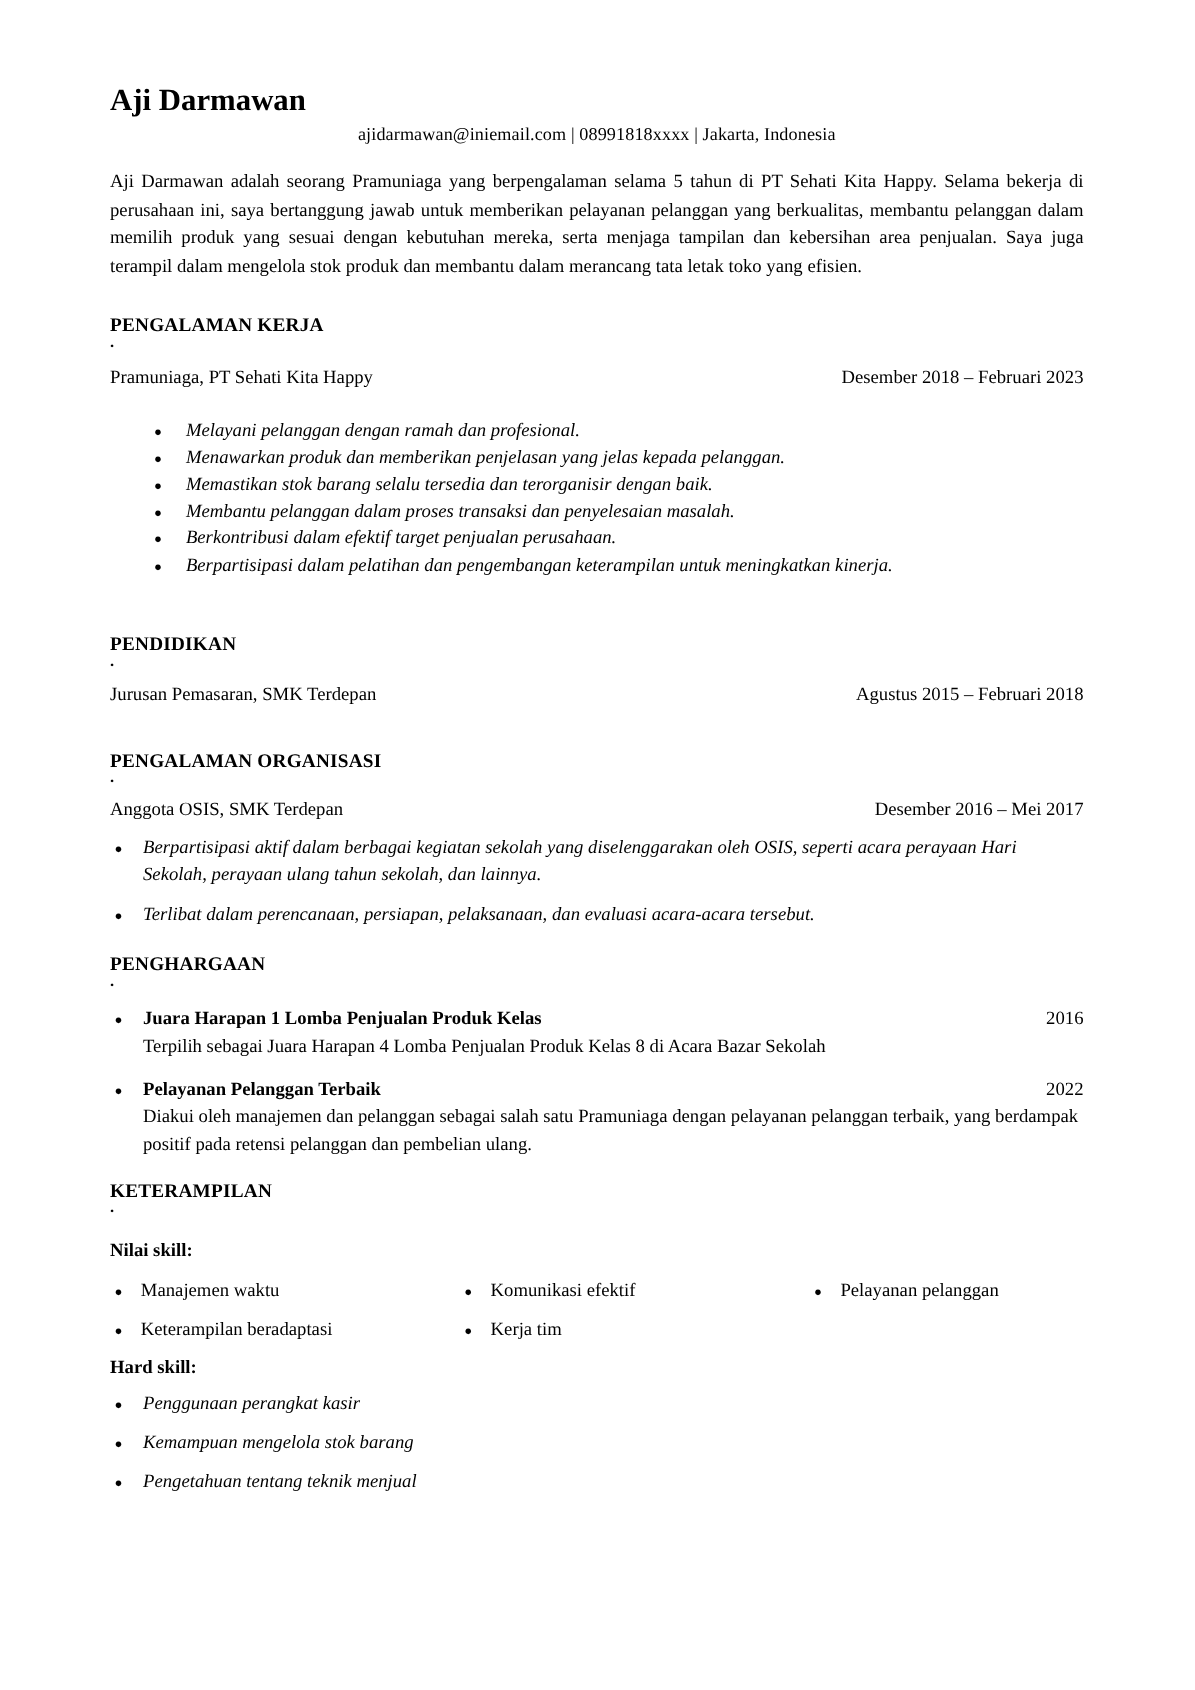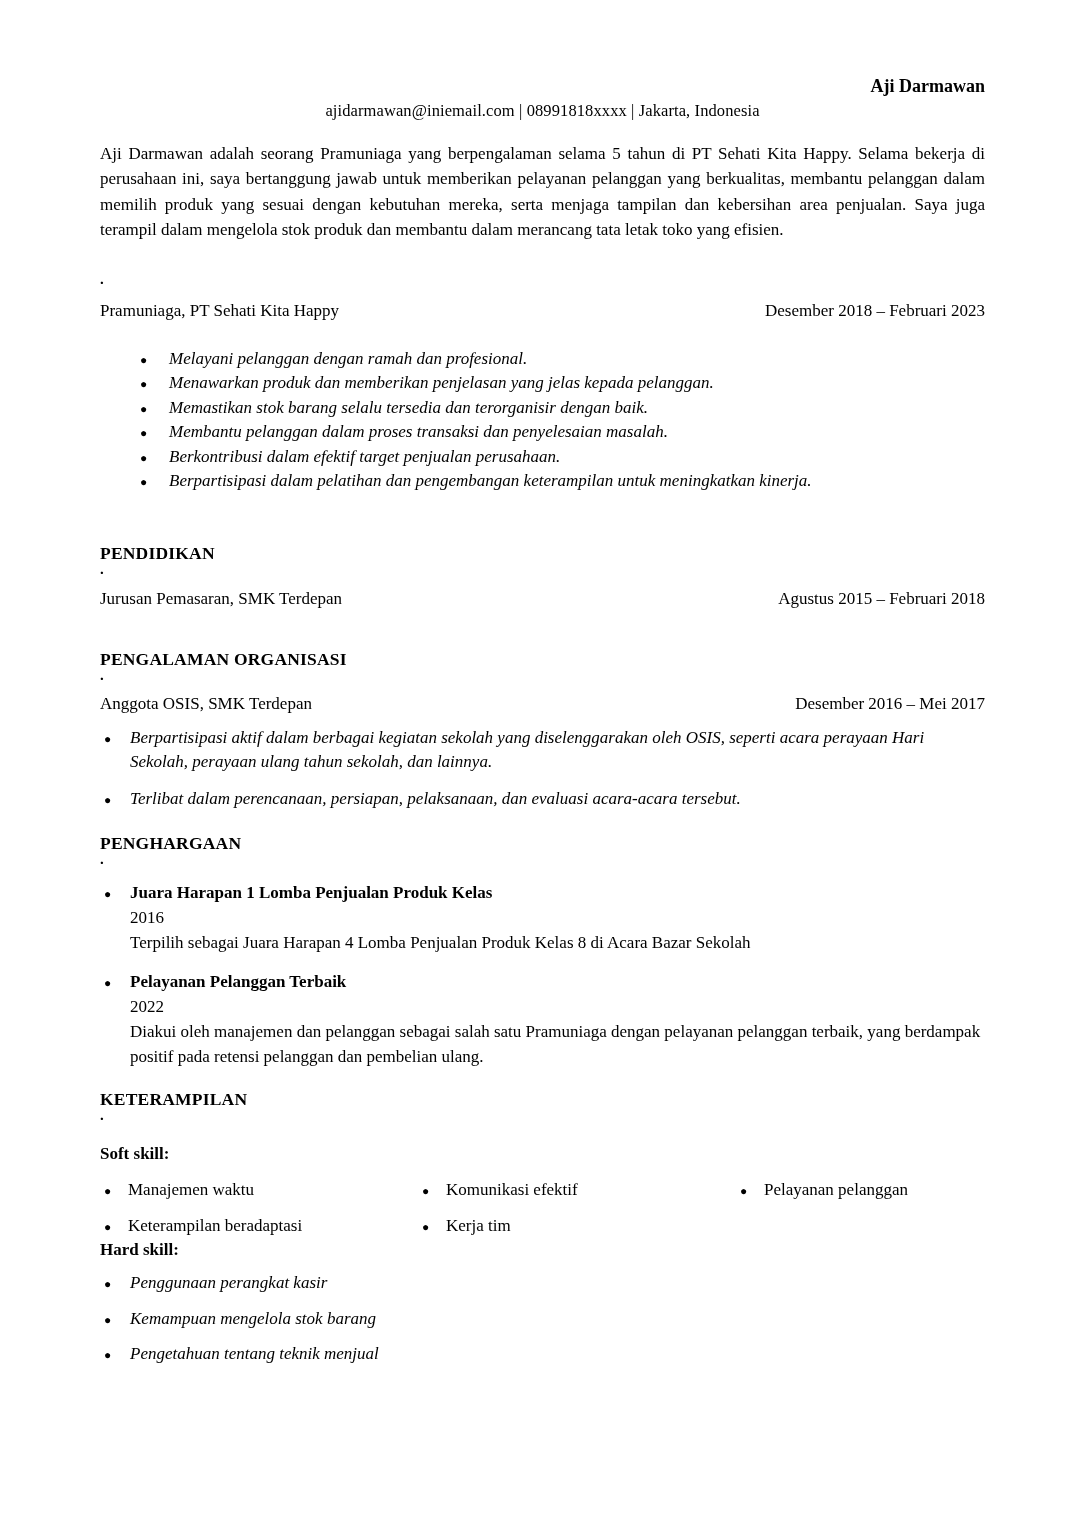--- a/index.html
+++ b/index.html
@@ -12,22 +12,22 @@
     position: relative;
     overflow: hidden;
   }
   .page {
     width: 1086px;
     height: 1536px;
     padding: 76px 101px 40px 100px;
   }
   
   .name {
-    text-align: right;
-    font-size: 18px;
+    text-align: left;
+    font-size: 28px;
     font-weight: bold;
     line-height: 1.15;
   }
   .contact {
     text-align: center;
     font-size: 16.5px;
     margin-top: 4px;
     letter-spacing: 0.1px;
   }
   
@@ -98,22 +98,21 @@
   .award-item::before {
     content: "●";
     position: absolute;
     left: 4px;
     font-size: 12px;
     top: 2px;
   }
   .award-head {
     display: flex;
     justify-content: space-between;
-    align-items: flex-start;
-    flex-direction: column;
+    align-items: center;
   }
   .award-title { font-weight: bold; }
   .award-desc { text-align: left; }
   
   .skill-label {
     font-size: 17px;
     font-weight: bold;
   }
   .soft-grid {
     display: grid;
@@ -141,33 +140,34 @@
   .sec-work      { margin-top: 31px; }
   .sec-work .entry-row { margin-top: 15px; }
   .sec-education { margin-top: 49px; }
   .sec-education .entry-row { margin-top: 13px; }
   .sec-org       { margin-top: 40px; }
   .sec-org .entry-row { margin-top: 12px; align-items: flex-end; }
   .sec-awards    { margin-top: 22px; }
   .sec-awards .awards-list { margin-top: 10px; }
   .sec-skills    { margin-top: 20px; }
   .sec-skills .skill-soft-label { margin-top: 22px; }
-  .sec-skills .skill-hard-label { margin-top: 2px; }
+  .sec-skills .skill-hard-label { margin-top: 12px; }
 </style>
 </head>
 <body>
 
 <div class="page">
 
   <div class="name">Aji Darmawan</div>
   <div class="contact">ajidarmawan@iniemail.com | 08991818xxxx  | Jakarta, Indonesia</div>
 
   <p class="summary">Aji Darmawan adalah seorang Pramuniaga yang berpengalaman selama 5 tahun di PT Sehati Kita Happy. Selama bekerja di perusahaan ini, saya bertanggung jawab untuk memberikan pelayanan pelanggan yang berkualitas, membantu pelanggan dalam memilih produk yang sesuai dengan kebutuhan mereka, serta menjaga tampilan dan kebersihan area penjualan. Saya juga terampil dalam mengelola stok produk dan membantu dalam merancang tata letak toko yang efisien.</p>
 
   <div class="sec-work">
+    <div class="section-heading">PENGALAMAN KERJA</div>
     <span class="stray-dot">.</span>
     <div class="entry-row">
       <span class="entry-title">Pramuniaga, PT Sehati Kita Happy</span>
       <span class="entry-date">Desember 2018 – Februari 2023</span>
     </div>
     <ul class="bullets work-bullets">
       <li>Melayani pelanggan dengan ramah dan profesional.</li>
       <li>Menawarkan produk dan memberikan penjelasan yang jelas kepada pelanggan.</li>
       <li>Memastikan stok barang selalu tersedia dan terorganisir dengan baik.</li>
       <li>Membantu pelanggan dalam proses transaksi dan penyelesaian masalah.</li>
@@ -216,21 +216,21 @@
         </div>
         <div class="award-desc">Diakui oleh manajemen dan pelanggan sebagai salah satu Pramuniaga dengan pelayanan pelanggan terbaik, yang berdampak positif pada retensi pelanggan dan pembelian ulang.</div>
       </div>
     </div>
   </div>
 
   <div class="sec-skills">
     <div class="section-heading">KETERAMPILAN</div>
     <span class="stray-dot">.</span>
 
-    <div class="skill-label skill-soft-label">Soft skill:</div>
+    <div class="skill-label skill-soft-label">Nilai skill:</div>
     <div class="soft-grid">
       <div class="skill-item">Manajemen waktu</div>
       <div class="skill-item">Komunikasi efektif</div>
       <div class="skill-item">Pelayanan pelanggan</div>
       <div class="skill-item">Keterampilan beradaptasi</div>
       <div class="skill-item">Kerja tim</div>
     </div>
 
     <div class="skill-label skill-hard-label">Hard skill:</div>
     <ul class="bullets flat-bullets hard-bullets">

